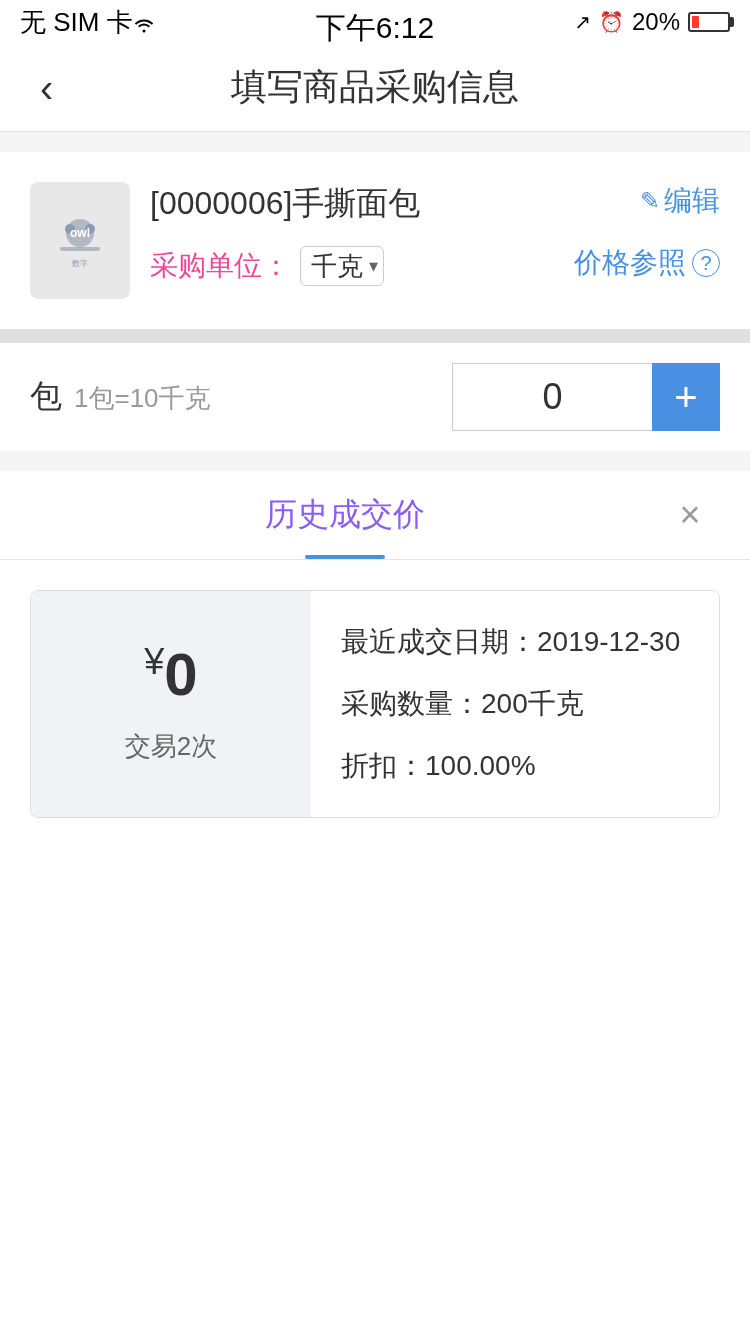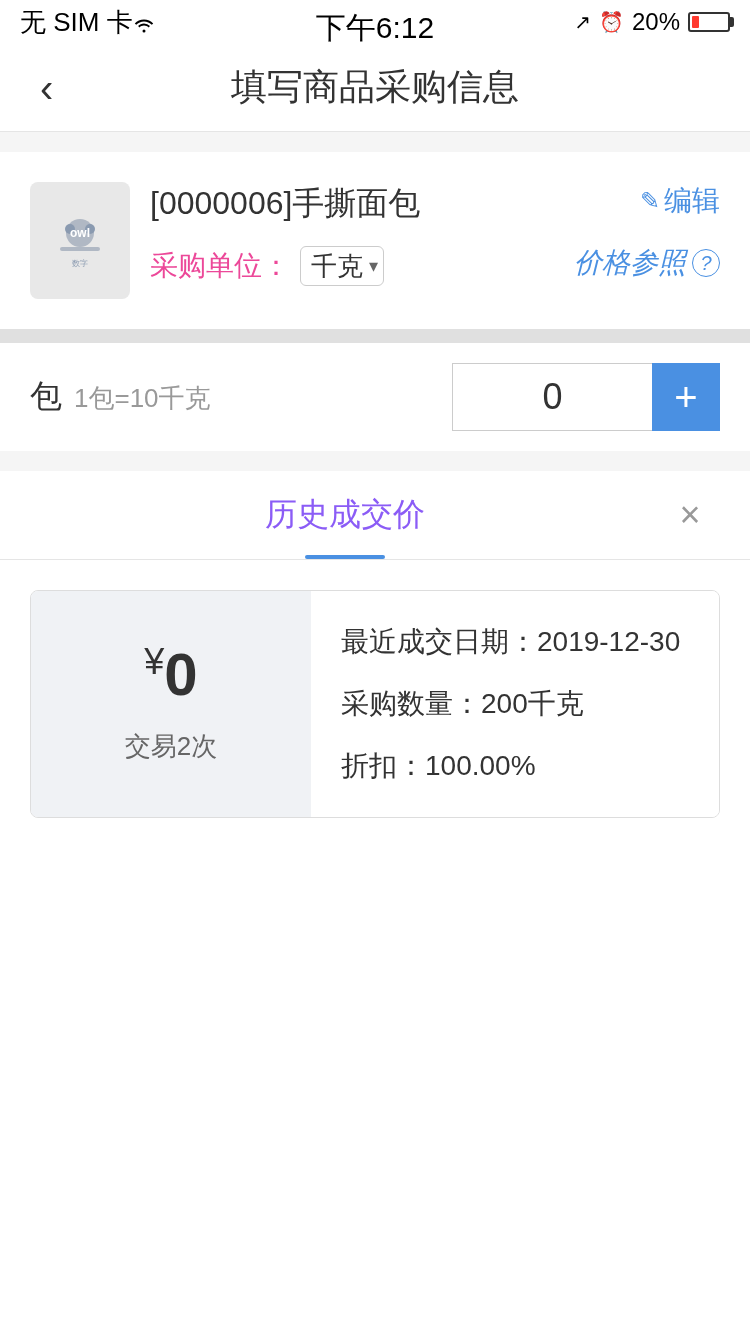--- a/index.html
+++ b/index.html
@@ -182,21 +182,20 @@
       align-items: center;
       gap: 4px;
     }
     .price-ref-link {
       color: #4a90e2;
       font-size: 28px;
       display: flex;
       align-items: center;
       gap: 6px;
       margin-top: 20px;
-      font-style: italic;
     }
     .product-right {
       display: flex;
       flex-direction: column;
       align-items: flex-end;
       justify-content: space-between;
       height: 100px;
     }
 
     

